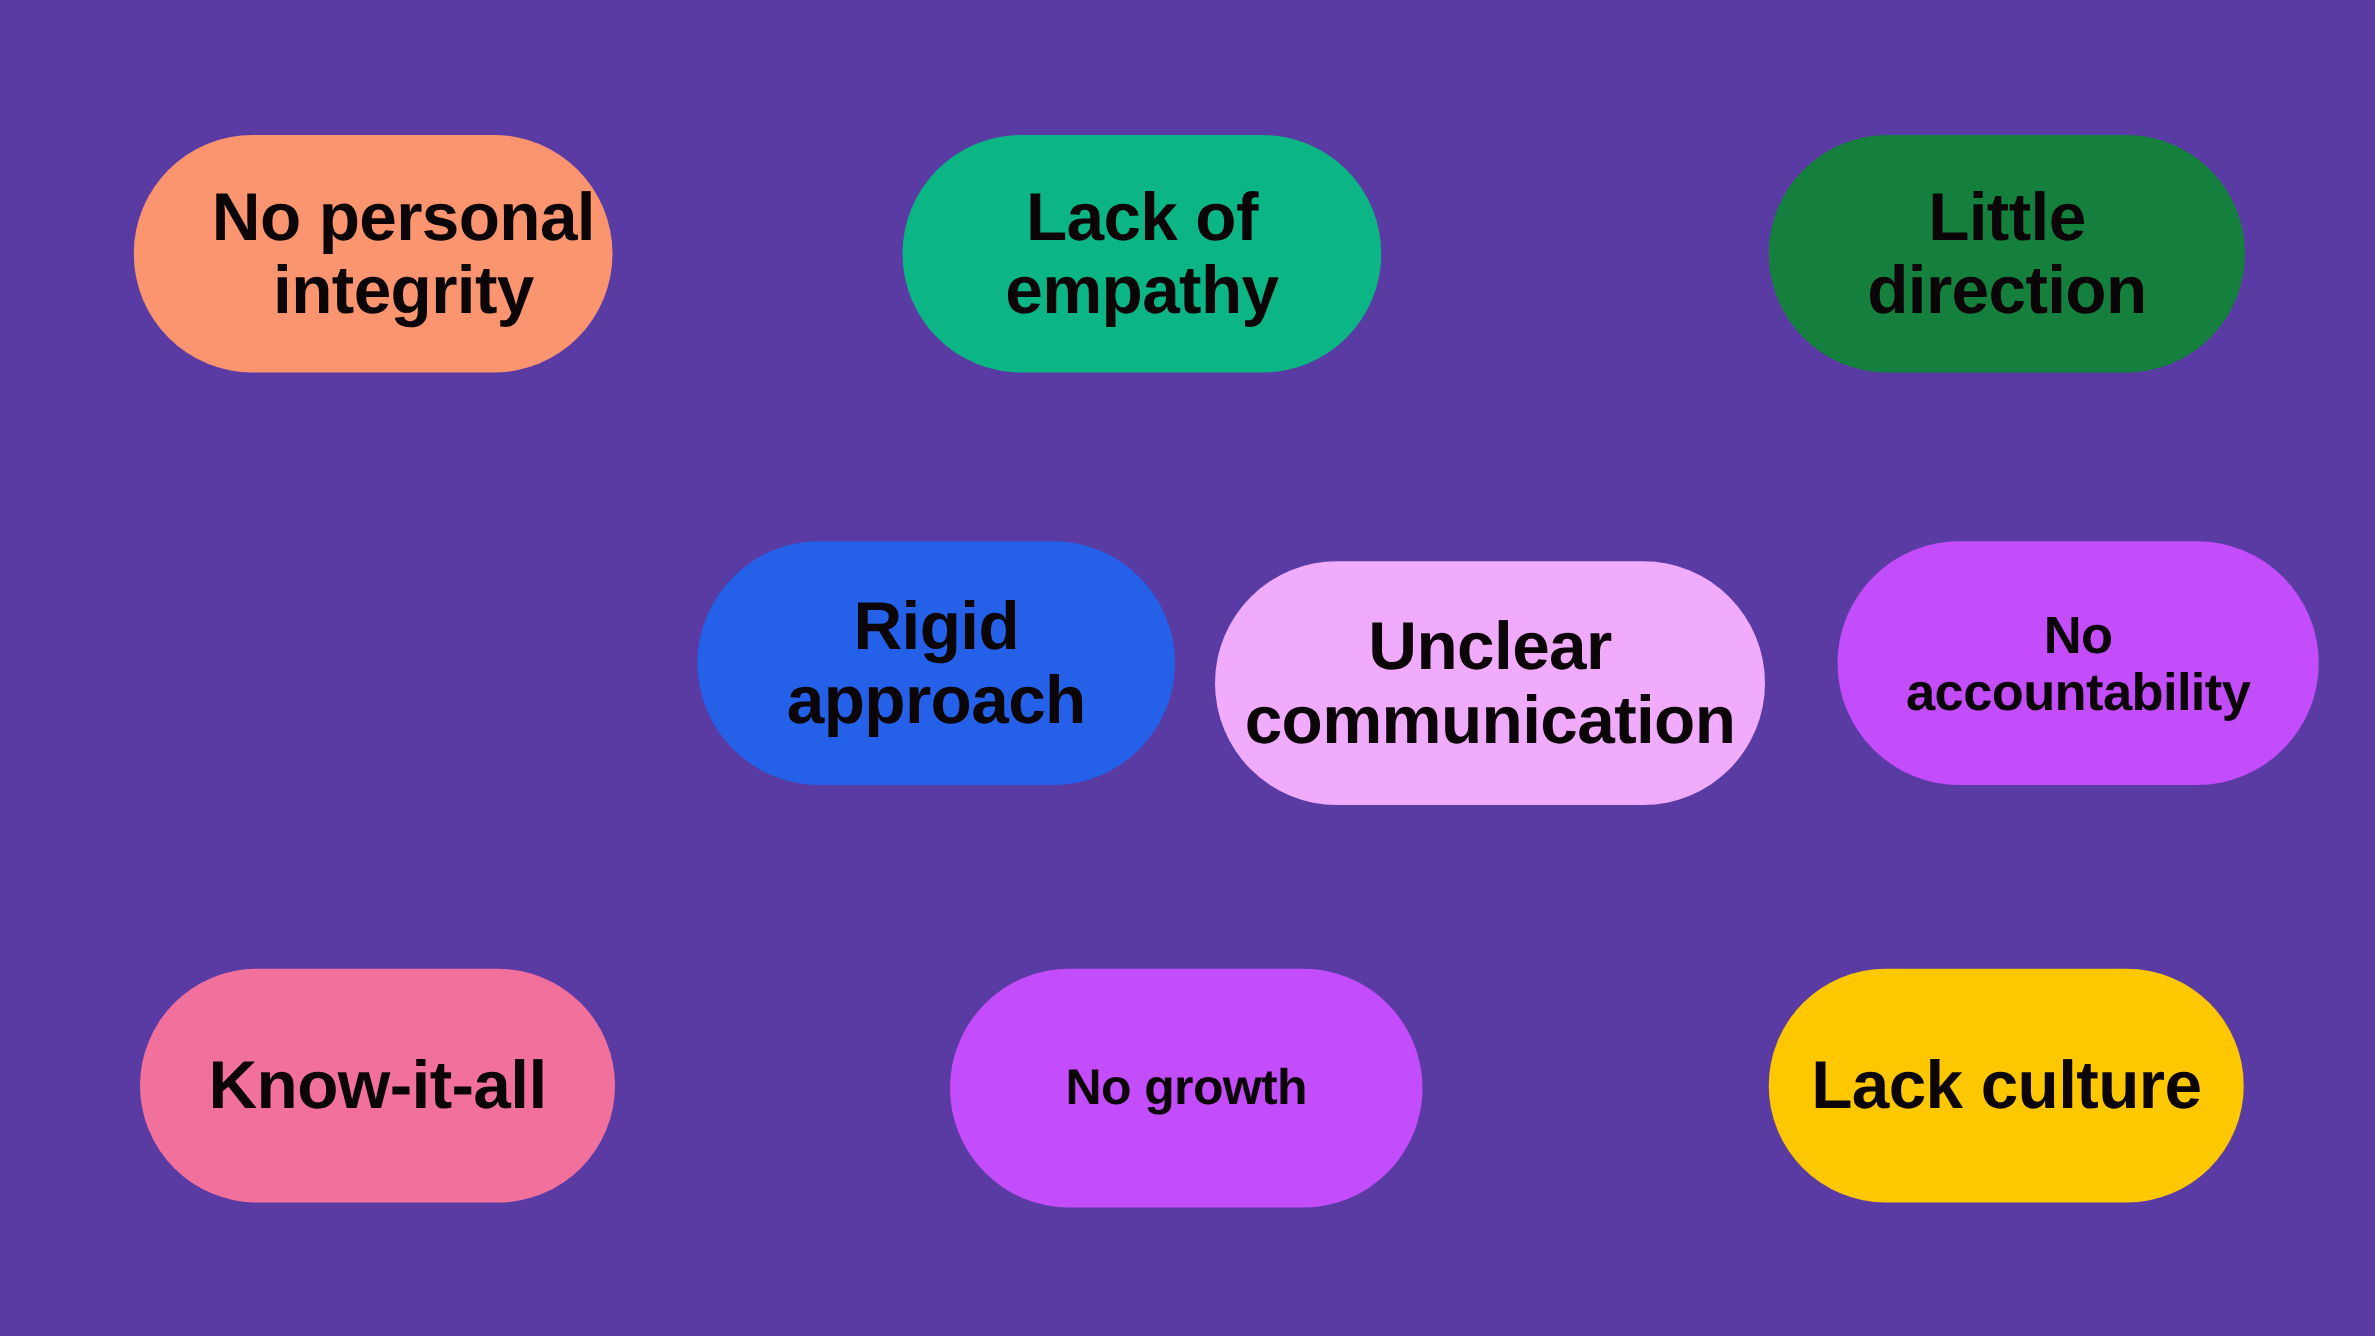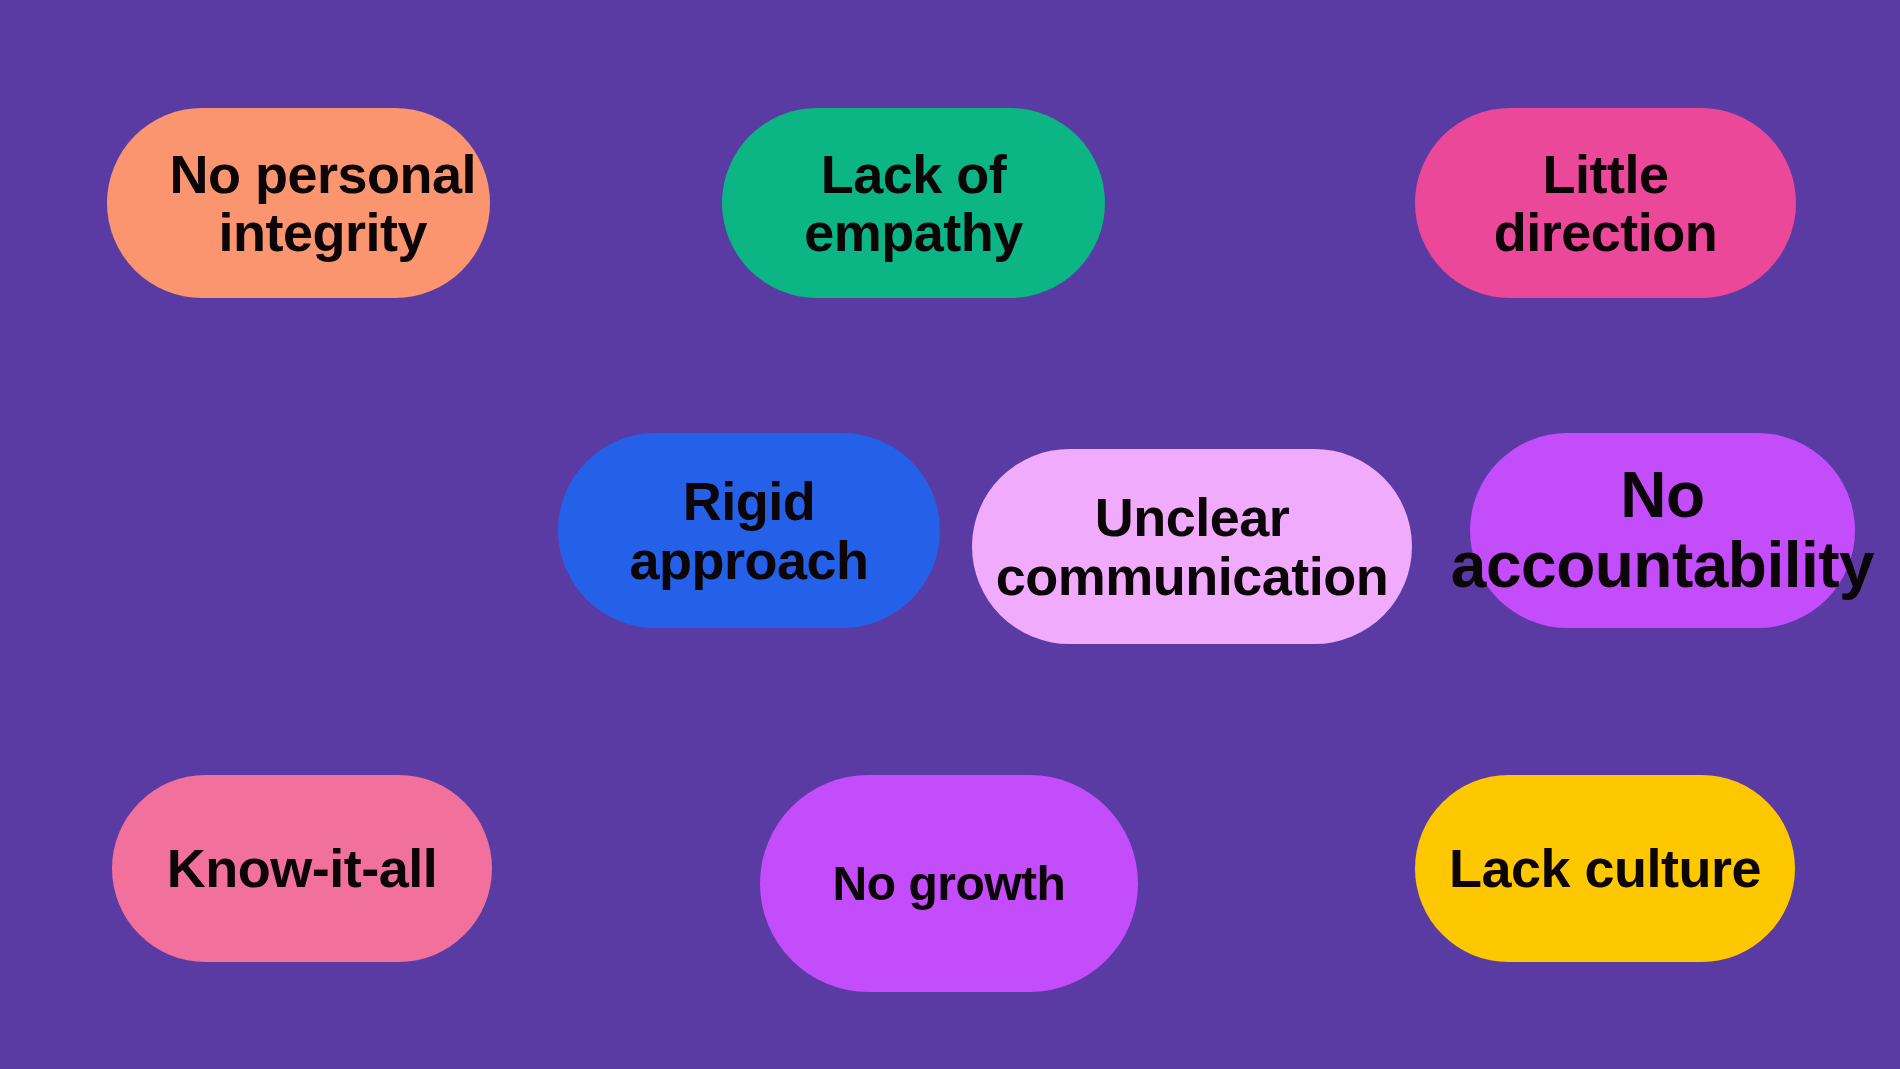--- a/index.html
+++ b/index.html
@@ -65,31 +65,31 @@
   .p-rigid-approach {
     left: 558px;  top: 433px;  width: 382px;  height: 195px;
     font-size: 54px;
   }
   .p-unclear-communication {
     left: 972px;  top: 433px;  width: 440px;  height: 195px;
     font-size: 54px;
   }
   .p-no-accountability {
     left: 1470px; top: 433px;  width: 385px;  height: 195px;
-    font-size: 64px;
+    font-size: 42px;
   }
 
   
   .p-know-it-all {
     left: 112px;  top: 775px;  width: 380px;  height: 187px;
     font-size: 54px;
   }
   .p-no-growth {
-    left: 760px;  top: 775px;  width: 378px;  height: 217px;
-    font-size: 48px;
+    left: 760px;  top: 775px;  width: 378px;  height: 191px;
+    font-size: 40px;
     align-items: center;
   }
   .p-poor-culture {
     left: 1415px; top: 775px;  width: 380px;  height: 187px;
     font-size: 54px;
   }
 </style>
 </head>
 <body style="background-color: rgb(90, 59, 164);">
 
@@ -98,21 +98,21 @@
   <div class="pill p-no-personal-integrity" style="background-color: rgb(251, 149, 112); justify-content: flex-end;">
     <span class="label">No personal
 integrity</span>
   </div>
 
   <div class="pill p-lack-of-empathy" style="background-color: rgb(12, 181, 132); align-items: center;">
     <span class="label">Lack of
 empathy</span>
   </div>
 
-  <div class="pill p-little-direction" style="background-color: #ec4899;">
+  <div class="pill p-little-direction" style="background-color: #15803d;">
     <span class="label">Little
 direction</span>
   </div>
 
 
   <div class="pill p-rigid-approach" style="background-color: rgb(36, 96, 232);">
     <span class="label">Rigid
 approach</span>
   </div>
 

